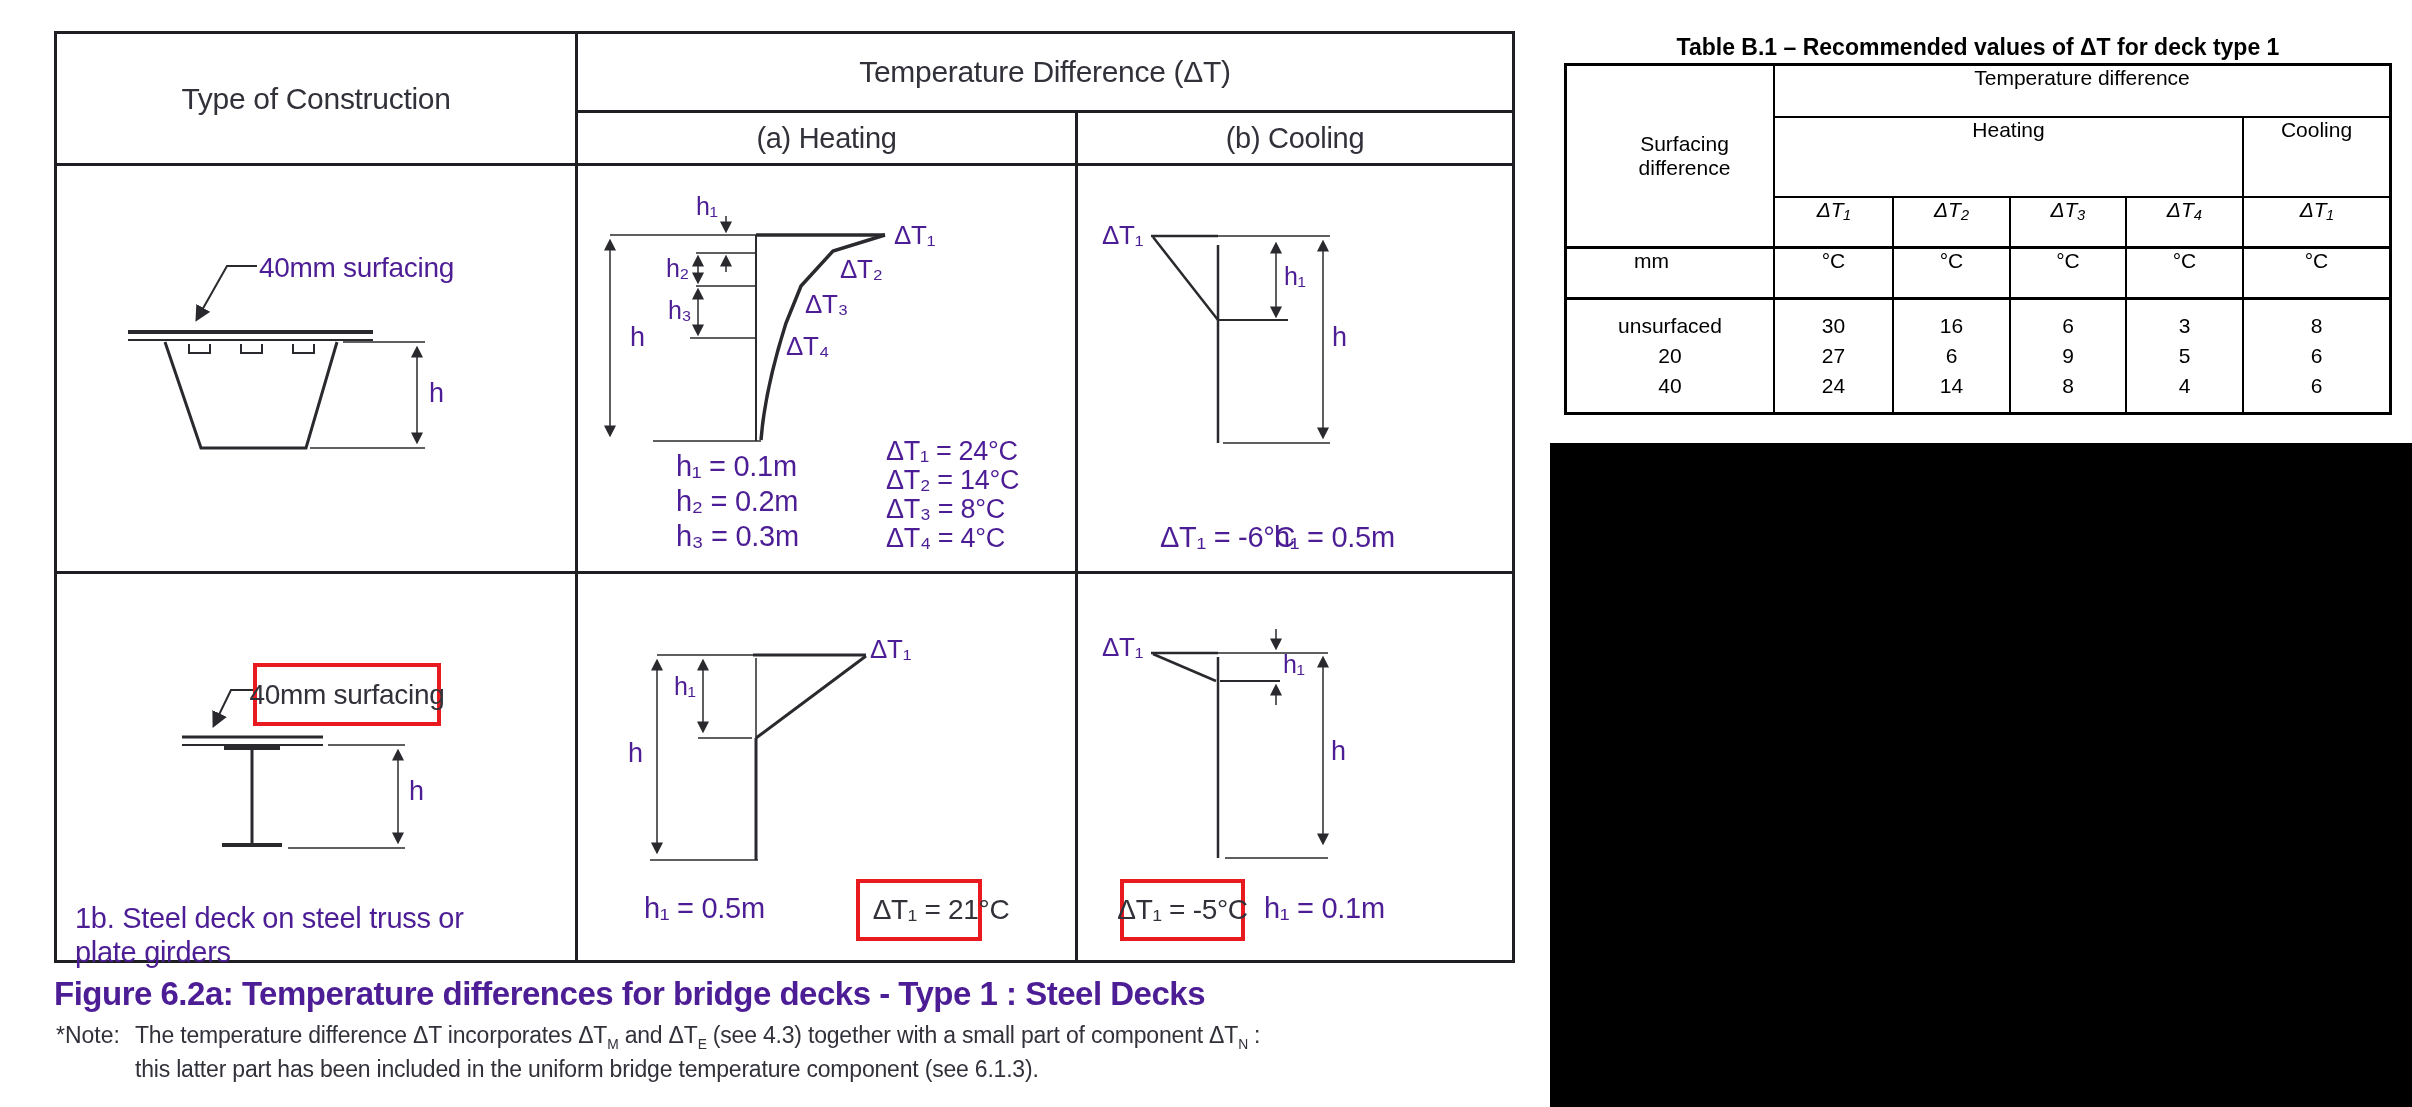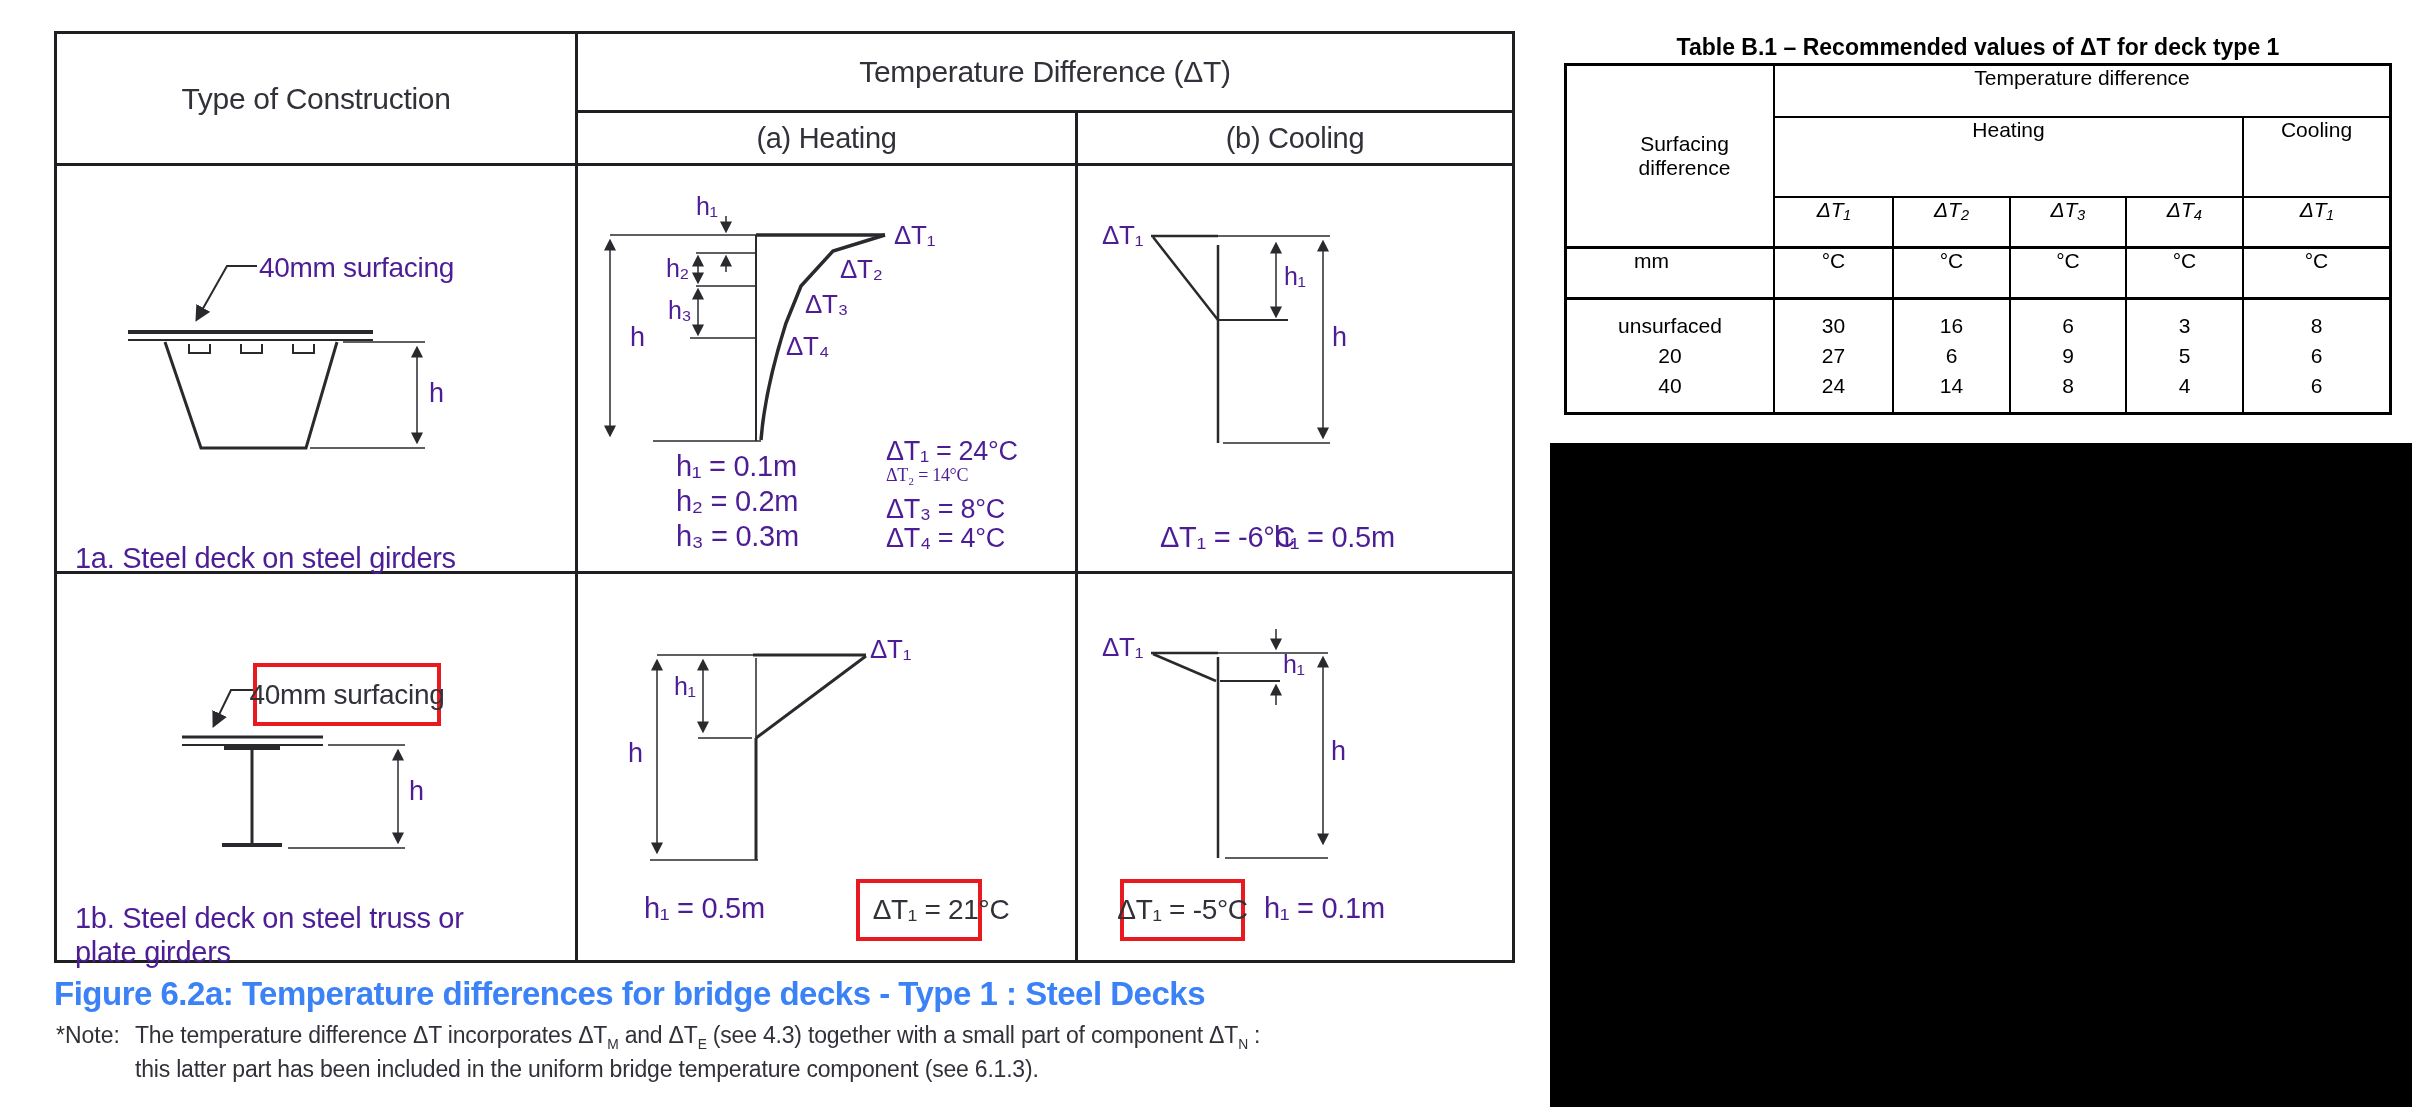--- a/index.html
+++ b/index.html
@@ -11,21 +11,21 @@
   .fline{position:absolute;background:#1f1f23;}
   .fcell{position:absolute;display:flex;align-items:center;justify-content:center;}
   .ftext{color:#31313a;letter-spacing:-0.3px;white-space:nowrap;}
   .hdr{font-size:30px;}
   .subhdr{font-size:29px;}
   .dcell{position:absolute;}
   .lbl{position:absolute;color:#4c1d95;letter-spacing:-0.3px;white-space:nowrap;}
   .redbox{position:absolute;border:4px solid #e8191f;box-sizing:border-box;
           display:flex;align-items:center;justify-content:center;}
   .fig-caption{position:absolute;left:54px;top:975px;font-size:33px;font-weight:700;
-               color:#3b82f6;letter-spacing:-0.5px;white-space:nowrap;}
+               color:#4c1d95;letter-spacing:-0.5px;white-space:nowrap;}
   .note-label{position:absolute;left:56px;top:1022px;font-size:23px;color:#31313a;}
   .note-line{position:absolute;font-size:23px;color:#31313a;letter-spacing:-0.2px;white-space:nowrap;}
   .note-line sub{font-size:0.6em;}
   
   .b1-title{position:absolute;left:1564px;top:34px;width:828px;text-align:center;
             font-size:23px;font-weight:700;color:#000;white-space:nowrap;}
   .b1{position:absolute;left:1564px;top:63px;width:828px;height:352px;
       border:3px solid #000;box-sizing:border-box;color:#000;font-size:21px;}
   .bline{position:absolute;background:#000;}
   .bcell{position:absolute;display:flex;justify-content:center;text-align:center;}
@@ -76,21 +76,20 @@
           <path d="M236 178 v9 h21 v-9" stroke-width="2"></path>
           <path d="M108 176 L144 282 H249 L280 176" stroke-width="3"></path>
           <path d="M200 100 H170 L140 153" stroke-width="2" marker-end="url(#m1)"></path>
           <path d="M286 176 H368" stroke-width="1.5"></path>
           <path d="M253 282 H368" stroke-width="1.5"></path>
           <path d="M360 182 V276" stroke-width="1.5" marker-start="url(#m1)" marker-end="url(#m1)"></path>
         </g>
       </svg>
       <span class="lbl" style="left:202px;top:86px;font-size:28px;">40mm surfacing</span>
       <span class="lbl" style="left:372px;top:212px;font-size:27px;">h</span>
-      <span class="lbl" style="left:18px;top:376px;font-size:29px;">1a. Steel deck on steel girders</span>
     </div>
 
     <div class="dcell" style="left:521px;top:132px;width:497px;height:405px;">
       <svg width="497" height="405" viewBox="0 0 497 405">
         <defs>
             <marker id="m2" viewBox="0 0 10 10" refX="8" refY="5" markerWidth="8" markerHeight="8" orient="auto-start-reverse">
               <path d="M0 0 L10 5 L0 10 z" fill="#2a2a2e"></path>
             </marker>
           </defs>
         <g stroke="#2a2a2e" fill="none">
@@ -114,21 +113,21 @@
       <span class="lbl" style="left:90px;top:130px;font-size:25px;">h₃</span>
       <span class="lbl" style="left:52px;top:156px;font-size:27px;">h</span>
       <span class="lbl" style="left:316px;top:54px;font-size:26px;">ΔT₁</span>
       <span class="lbl" style="left:262px;top:88px;font-size:26px;">ΔT₂</span>
       <span class="lbl" style="left:227px;top:123px;font-size:26px;">ΔT₃</span>
       <span class="lbl" style="left:208px;top:165px;font-size:26px;">ΔT₄</span>
       <span class="lbl" style="left:98px;top:284px;font-size:29px;">h₁ = 0.1m</span>
       <span class="lbl" style="left:98px;top:319px;font-size:29px;">h₂ = 0.2m</span>
       <span class="lbl" style="left:98px;top:354px;font-size:29px;">h₃ = 0.3m</span>
       <span class="lbl" style="left:308px;top:270px;font-size:27px;">ΔT₁ = 24°C</span>
-      <span class="lbl" style="left:308px;top:299px;font-size:18px;font-family:Liberation Serif, serif;">ΔT₂ = 14°C</span>
+      <span class="lbl" style="left:308px;top:299px;font-size:27px;">ΔT₂ = 14°C</span>
       <span class="lbl" style="left:308px;top:328px;font-size:27px;">ΔT₃ = 8°C</span>
       <span class="lbl" style="left:308px;top:357px;font-size:27px;">ΔT₄ = 4°C</span>
     </div>
 
     <div class="dcell" style="left:1021px;top:132px;width:434px;height:405px;">
       <svg width="434" height="405" viewBox="0 0 434 405">
         <defs>
             <marker id="m3" viewBox="0 0 10 10" refX="8" refY="5" markerWidth="8" markerHeight="8" orient="auto-start-reverse">
               <path d="M0 0 L10 5 L0 10 z" fill="#2a2a2e"></path>
             </marker>

